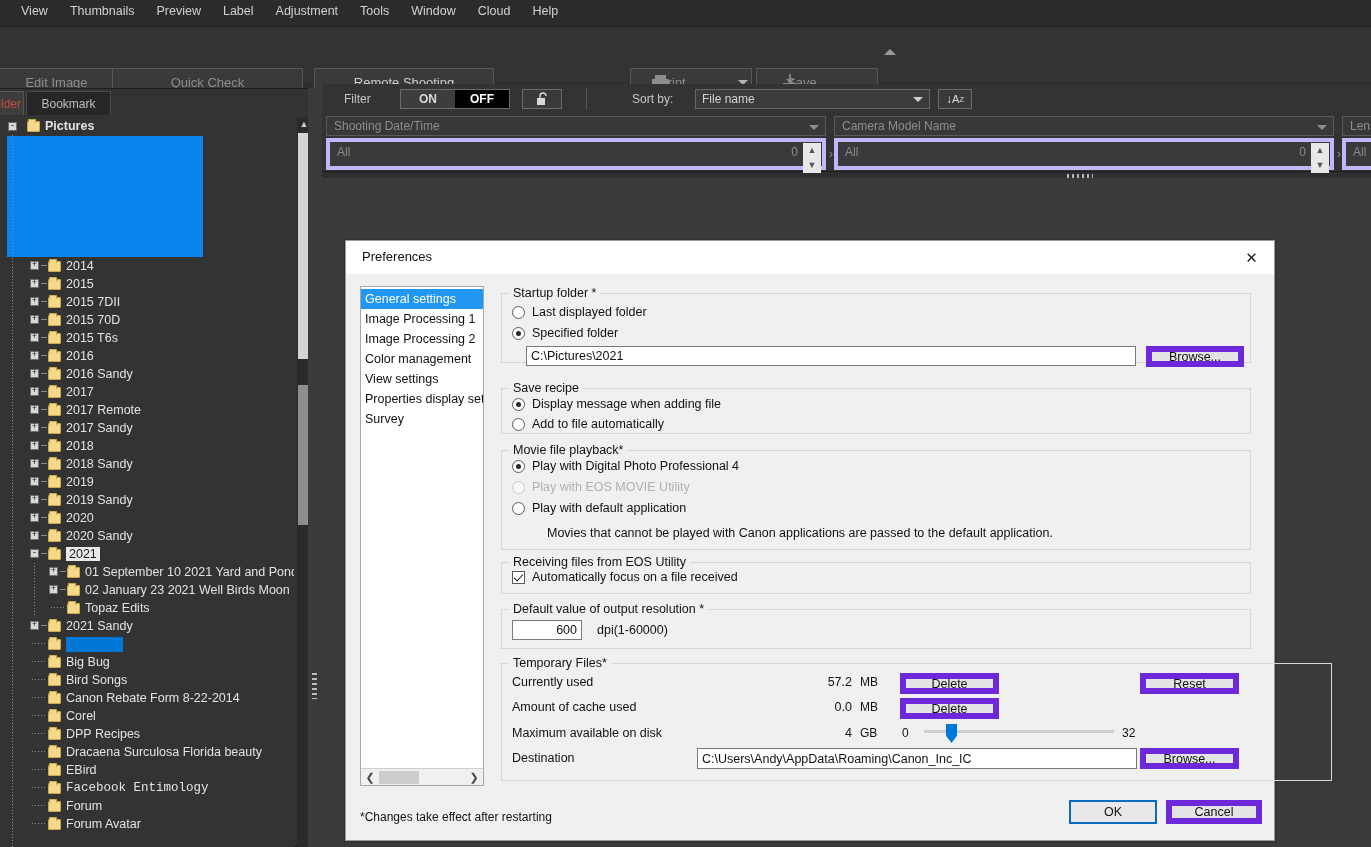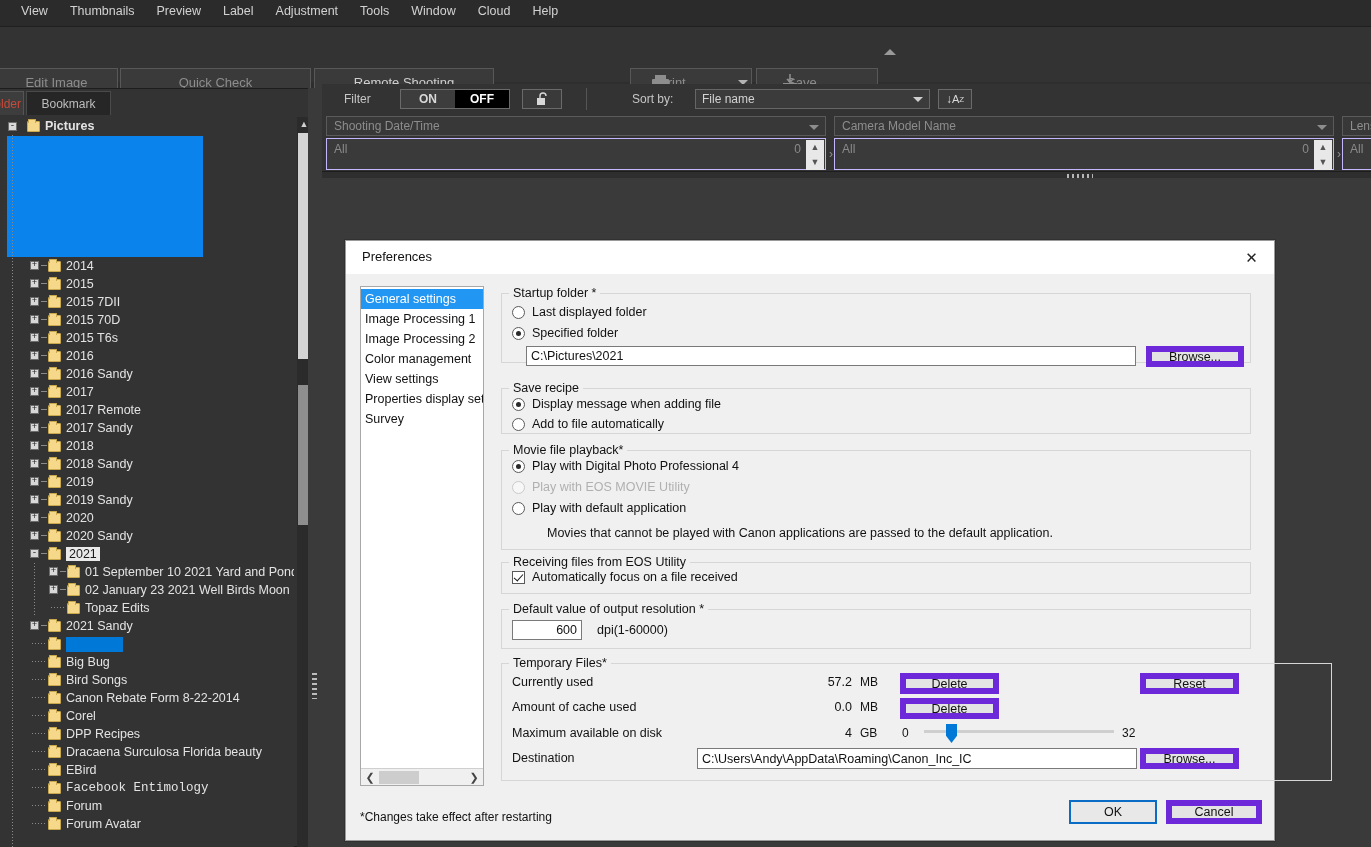--- a/index.html
+++ b/index.html
@@ -37,21 +37,21 @@
   }
   .tbbtn {
     position:absolute; top:41px; height:28px;
     background:#3a3a3a; border:1px solid #585858;
     color:#cfcfcf; font-size:13px;
     display:flex;align-items:center;justify-content:center;
     cursor:default;
   }
   .tbbtn.dim { color:#8d8d8d; }
   #btn-edit-image  { left:-5px;   width:123px; }
-  #btn-quick-check { left:120px;  width:191px; }
+  #btn-quick-check { left:112px;  width:191px; }
   #btn-remote      { left:314px;  width:180px; }
   #btn-print       { left:630px;  width:122px; justify-content:flex-start; padding-left:28px;}
   #btn-save        { left:756px;  width:122px; justify-content:flex-start; padding-left:30px;}
   .printer-ico{
     position:absolute; left:652px; top:48px; width:17px;height:13px;
   }
   .save-ico{ position:absolute; left:782px; top:47px; width:16px;height:15px; }
   .caret-dn {
     position:absolute; left:738px; top:53px;
     width:0;height:0;border-left:5px solid transparent;border-right:5px solid transparent;
@@ -157,21 +157,21 @@
   .fcombo {
     position:absolute; height:20px; background:#383838; border:1px solid #5a5a5a;
     color:#8d8d8d; font-size:12px; display:flex;align-items:center;padding-left:7px;
   }
   .fcombo .ca{
     position:absolute; right:6px; top:8px;
     width:0;height:0;border-left:5px solid transparent;border-right:5px solid transparent;
     border-top:5px solid #8d8d8d;
   }
   .frange {
-    position:absolute; height:32px; background:#3a3a3a; border:1px solid #c4b5fd;
+    position:absolute; height:32px; background:#3a3a3a; border:4px solid #c4b5fd;
     color:#8a8a8a; font-size:12px;
   }
   .frange .lo { position:absolute; left:7px; top:3px; }
   .frange .hi { position:absolute; right:24px; top:3px; }
   .spin { position:absolute; right:1px; top:1px; width:18px; height:30px; background:#e8e8e8; }
   .spin .u,.spin .d{ position:absolute;left:0;width:18px;height:15px;color:#555;font-size:9px;
                      text-align:center;line-height:15px;}
   .spin .d{ top:15px; }
   .chev { position:absolute; color:#8f8f8f; font-size:12px; }
   .dotgrip {

